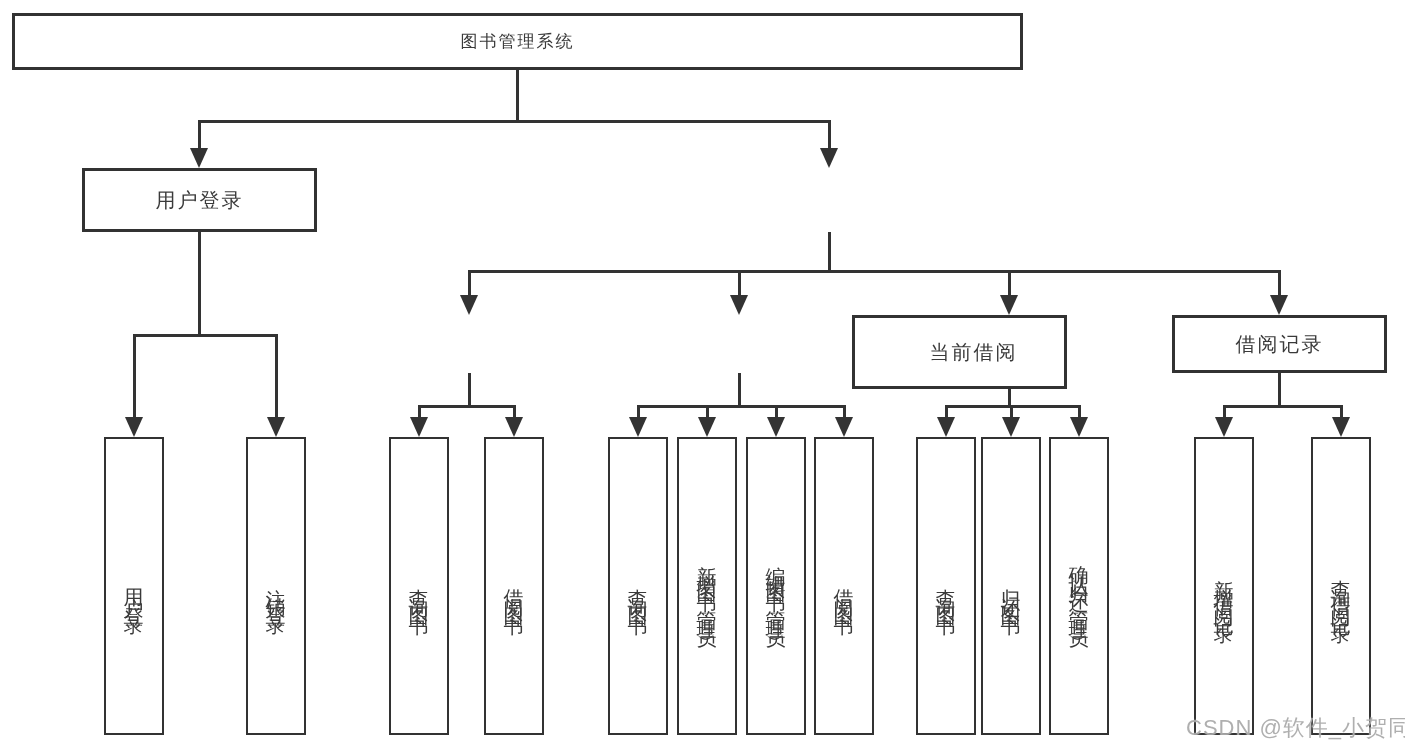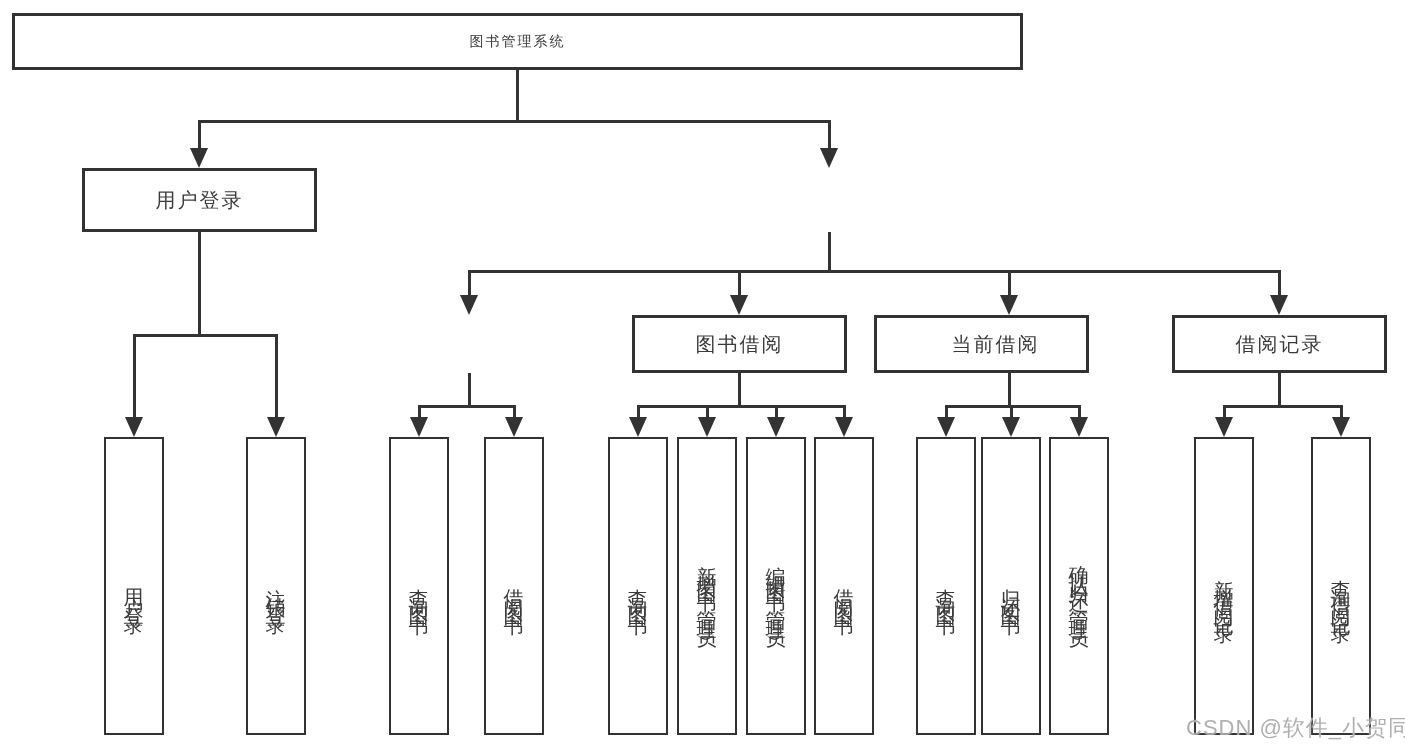--- a/index.html
+++ b/index.html
@@ -6,21 +6,21 @@
   .stage{
     position:relative;width:1405px;height:747px;background:#ffffff;
     font-family:"Liberation Sans",sans-serif;overflow:hidden;
   }
   .box{
     position:absolute;box-sizing:border-box;background:#ffffff;
     border:3px solid #323232;display:flex;align-items:center;justify-content:center;
     color:#3a3a3a;z-index:2;
   }
   .box.h{font-size:20px;letter-spacing:2px;white-space:nowrap;}
-  .box.root{font-size:14px;text-align:center;}
+  .box.root{font-size:17px;text-align:center;}
   .box.v{border-width:2.5px;}
   .vtext{
     writing-mode:vertical-rl;text-orientation:mixed;
     font-size:20px;letter-spacing:9px;line-height:1;margin-bottom:-9px;
   }
   .line{position:absolute;background:#333333;z-index:1;}
   .arrow{
     position:absolute;width:0;height:0;z-index:1;
     border-left:9px solid transparent;border-right:9px solid transparent;
     border-top:20px solid #333333;
@@ -33,22 +33,21 @@
 </style>
 </head>
 <body>
 
 <div class="stage">
 
   <div class="box h root" style="left:12px;top:13px;width:1011px;height:57px;">图书管理系统</div>
 
   <div class="box h" style="left:82px;top:168px;width:235px;height:64px;">用户登录</div>
 
-  <div class="box h" style="left:632px;top:315px;width:215px;height:58px;">图书借阅</div>
-  <div class="box h" style="left:874px;top:315px;width:215px;height:58px;padding-left:28px;">当前借阅</div>
+  <div class="box h" style="left:852px;top:315px;width:215px;height:74px;padding-left:28px;">当前借阅</div>
   <div class="box h" style="left:1172px;top:315px;width:215px;height:58px;text-align:center;">借阅记录</div>
 
   <div class="box v" style="left:104px;top:437px;width:60px;height:298px;">
     <span class="vtext">用户登录</span>
     </div>
   <div class="box v" style="left:246px;top:437px;width:60px;height:298px;">
     <span class="vtext">注销登录</span>
     </div>
 
   <div class="box v" style="left:389px;top:437px;width:60px;height:298px;">

